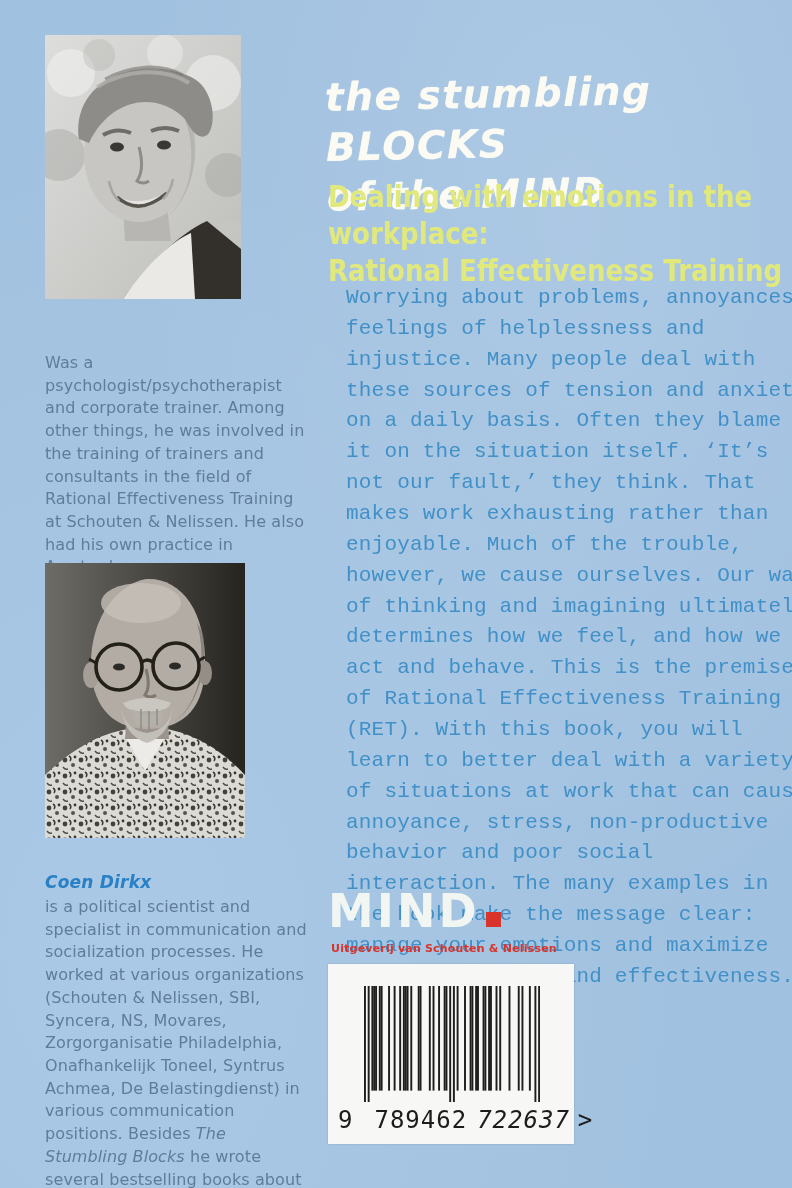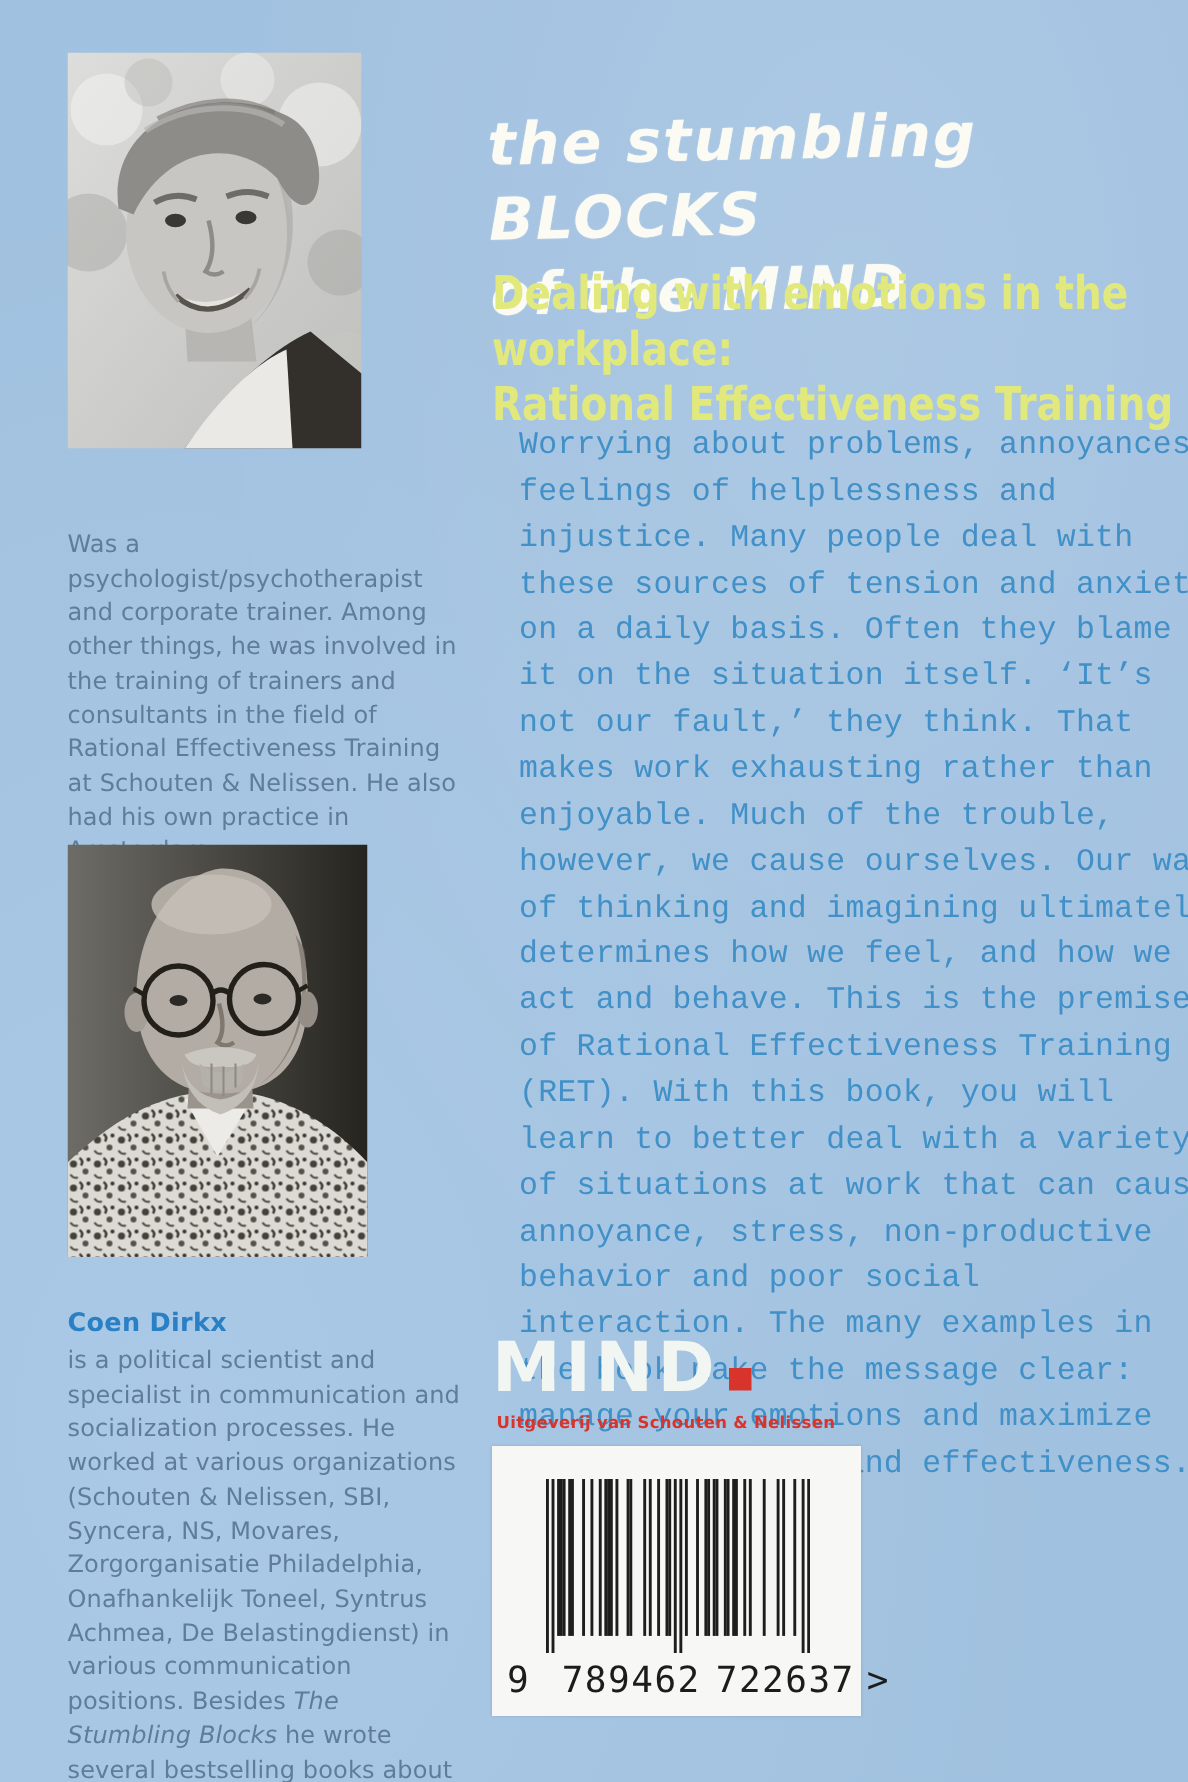--- a/index.html
+++ b/index.html
@@ -17,21 +17,21 @@
   }
   
   .photo1{position:absolute;left:45px;top:35px;width:196px;height:264px;}
   .photo2{position:absolute;left:45px;top:563px;width:200px;height:275px;}
   figure{margin:0;}
   .author-name{
     position:absolute;left:45px;width:262px;
     font-size:17px;font-weight:bold;color:#2a80c4;letter-spacing:.2px;
   }
   .name1{top:311px;}
-  .name2{top:855px;}
+  .name2{top:855px;font-style:italic;}
   .author-bio{
     position:absolute;left:45px;width:264px;
     font-size:16px;line-height:1.42;color:#5f7d99;letter-spacing:.1px;
   }
   .bio1{top:336px;}
   .bio2{top:880px;}
   .it{font-style:italic;}
   
   .title{
     position:absolute;left:326px;top:42px;width:466px;
@@ -69,21 +69,21 @@
   .barcode-bars{position:absolute;left:36px;top:22px;}
   .barcode-digits{
     position:absolute;left:0;bottom:12px;width:100%;
     display:flex;justify-content:flex-start;align-items:flex-end;
     font-family:"DejaVu Sans Mono", monospace;
     font-size:24px;color:#1c1c1a;line-height:1;
   }
   .bd{display:inline-block;}
   .bd-prefix{margin-left:10px;}
   .bd-g1{margin-left:22px;letter-spacing:1px;}
-  .bd-g2{margin-left:10px;letter-spacing:1px;}
+  .bd-g2{margin-left:10px;letter-spacing:1px;font-style:italic;}
   .bd-suffix{margin-left:8px;}
 </style>
 </head>
 <body>
 
 <div class="page">
 
   <figure class="photo1">
     <svg width="196" height="264" viewBox="0 0 196 264" xmlns="http://www.w3.org/2000/svg">
       <defs>

